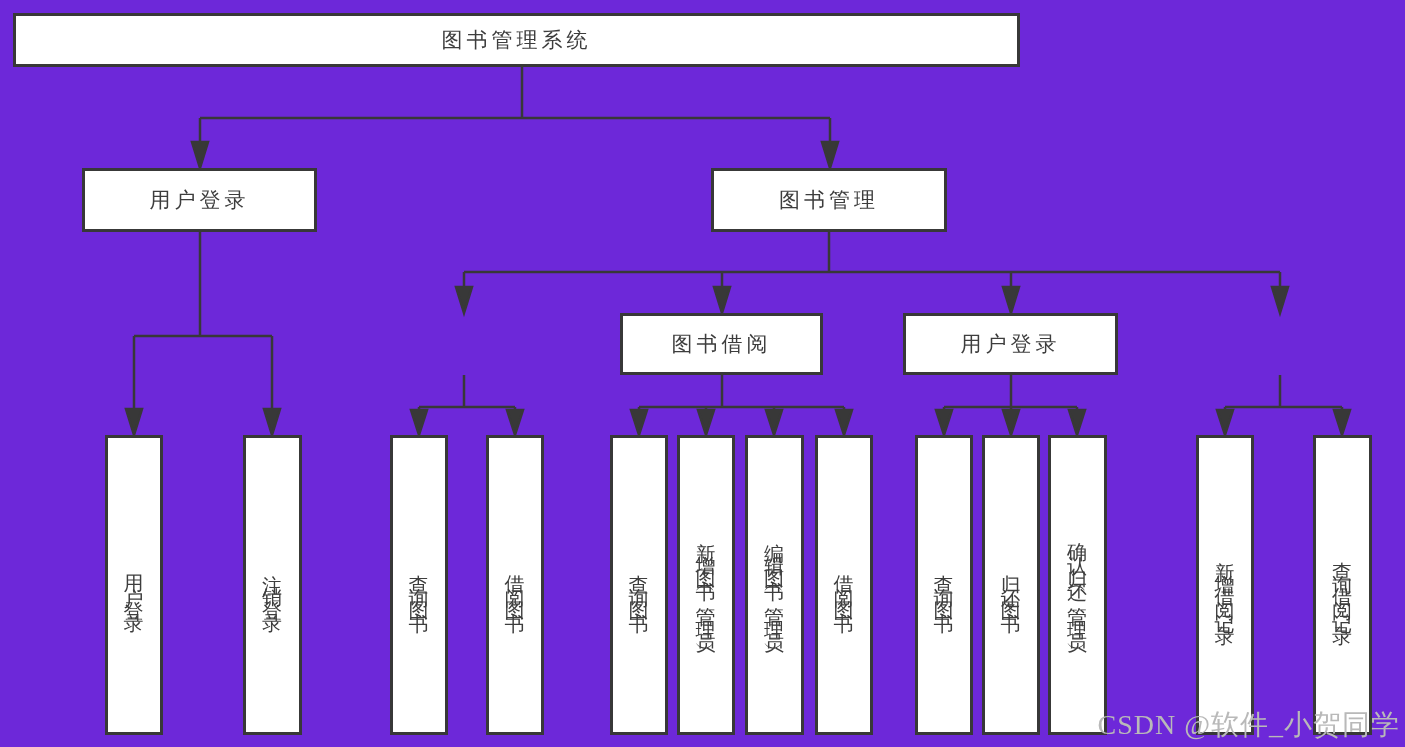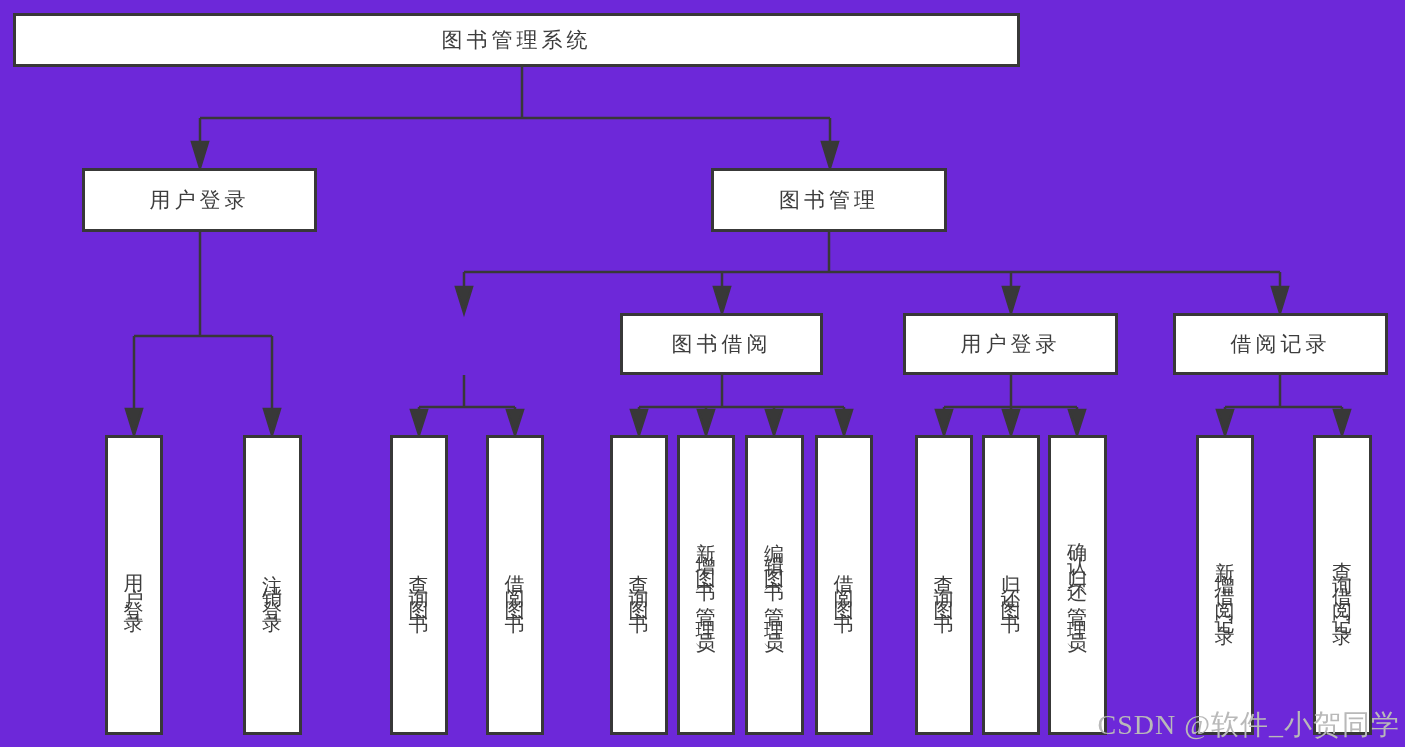--- a/index.html
+++ b/index.html
@@ -110,23 +110,20 @@
   <div class="box h" style="left:711px;top:168px;width:236px;height:64px">
     <span class="label">图书管理</span>
   </div>
 
   <div class="box h" style="left:620px;top:313px;width:203px;height:62px">
     <span class="label">图书借阅</span>
   </div>
   <div class="box h" style="left:903px;top:313px;width:215px;height:62px">
     <span class="label">用户登录</span>
   </div>
-  <div class="box h" style="left:1173px;top:313px;width:215px;height:62px">
-    <span class="label">借阅记录</span>
-  </div>
 
   <div class="box v" style="left:105px;top:435px;width:58px;height:300px">
     <span class="vlabel">用户登录</span>
   </div>
   <div class="box v" style="left:243px;top:435px;width:59px;height:300px">
     <span class="vlabel">注销登录</span>
   </div>
 
   <div class="box v" style="left:390px;top:435px;width:58px;height:300px">
     <span class="vlabel">查询图书</span>

